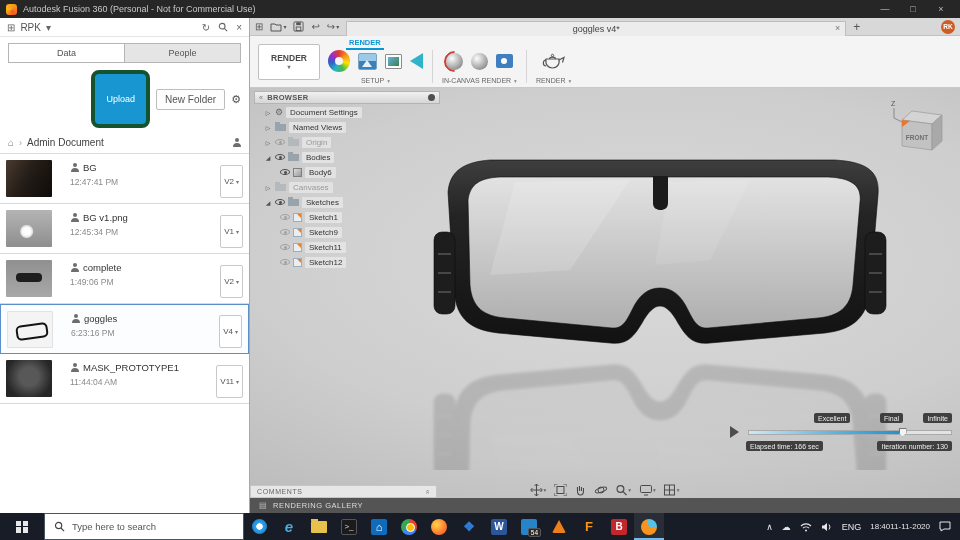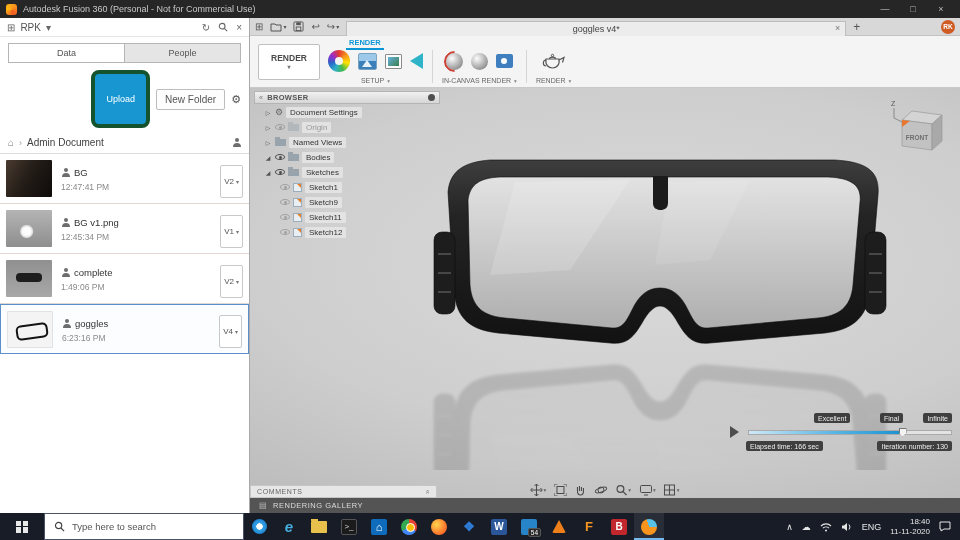--- a/index.html
+++ b/index.html
@@ -32,21 +32,21 @@
   .dp-actions{display:flex;align-items:center;gap:6px;padding:7px 8px 6px 8px;justify-content:flex-end}
   .btn-upload{background:#1796d2;color:#fff;font-size:9px;padding:20px 11px;border-radius:8px;border:4px solid #14532d;cursor:pointer}
   .btn-newfolder{background:#fdfdfd;border:1px solid #bdbdbd;color:#555;font-size:10px;padding:4px 8px;border-radius:2px;cursor:pointer}
   .gear{font-size:11px;color:#555;cursor:pointer}
   .dp-crumb{display:flex;align-items:center;gap:5px;padding:3px 8px 5px 8px;font-size:10px;color:#3f3f3f;border-bottom:1px solid #ddd}
   .crumb-sep{color:#999;font-size:9px}
   .i-person{width:9px;height:9px;position:relative;display:inline-block}
   .i-person::before{content:"";position:absolute;left:50%;top:0;width:4px;height:4px;margin-left:-2px;border-radius:50%;background:#6d6d6d}
   .i-person::after{content:"";position:absolute;left:50%;bottom:0;width:8px;height:4px;margin-left:-4px;border-radius:4px 4px 0 0;background:#6d6d6d}
   .dp-list{flex:1;overflow:hidden}
-  .dp-item{height:50px;display:flex;align-items:center;gap:9px;padding:6px 6px;position:relative;
+  .dp-item{height:50px;display:flex;align-items:flex-start;gap:18px;padding:6px 6px;position:relative;
     border-bottom:1px solid #e2d6d1;cursor:pointer;background:#fff}
   .dp-item.selected{border:1px solid #5b8fc9;background:#fbfdff}
   .thumb{width:46px;height:37px;flex:none;border-radius:1px}
   .th-bg{background:linear-gradient(120deg,#4a3b30 0%,#241d18 45%,#0e0b09 100%)}
   .th-bgv1{background:radial-gradient(circle at 45% 58%,#fdfdfd 0 4px,#dcdcdc 6px,transparent 7px),linear-gradient(#b4b4b4,#8e8e8e)}
   .th-complete{background:linear-gradient(#909090,#a8a8a8);position:relative}
   .th-complete::after{content:"";position:absolute;left:10px;top:13px;width:26px;height:9px;border-radius:4px;background:#1d1d1d}
   .th-goggles{background:#f4f4f4;position:relative;border:1px solid #e2e2e2}
   .th-goggles::after{content:"";position:absolute;left:8px;top:12px;width:28px;height:11px;border-radius:5px;border:2.5px solid #141414;transform:rotate(-8deg)}
   .th-mask{background:radial-gradient(circle at 50% 45%,#585858 0 30%,#262626 75%)}
@@ -181,21 +181,21 @@
   .ap-dropbox{background:transparent;color:#2e7cd6;font-size:13px}
   .ap-word{background:#2b579a;font-size:10px}
   .ap-photos{background:#2884c9}
   .ap-vlc{width:0;height:0;border-left:7px solid transparent;border-right:7px solid transparent;border-bottom:13px solid #ef7f1a;border-radius:2px}
   .ap-adesk{color:#f7941e;background:transparent;font-size:13px}
   .ap-bapp{background:#c2272d;font-size:10px}
   .ap-fusion{border-radius:50%;background:conic-gradient(from 200deg,#f7941e 0 40%,#58c1e8 40% 70%,#f7941e 70%)}
   .badge{position:absolute;right:3px;bottom:3px;background:#2a2a2a;color:#fff;font-size:6.5px;padding:0 2px;border-radius:2px;border:1px solid #555}
   .tray{margin-left:auto;display:flex;align-items:center;gap:9px;padding:0 9px;color:#e6e6e6;font-size:9px}
   .tray .glyph{cursor:pointer}
-  .clock{display:flex;flex-direction:column;align-items:flex-end;font-size:8px;line-height:9.5px;cursor:pointer}
+  .clock{display:flex;flex-direction:row;align-items:flex-end;font-size:8px;line-height:9.5px;cursor:pointer}
   .tray svg{display:block;cursor:pointer}
 </style>
 </head>
 <body>
 
 <div class="screen">
 
   <div class="titlebar">
     <div class="fusion-logo"></div>
     <div class="title-text">Autodesk Fusion 360 (Personal - Not for Commercial Use)</div>
@@ -296,20 +296,34 @@
               <span class="dp-item-name">goggles</span>
               </div>
             <div class="dp-item-time">6:23:16 PM</div>
           </div>
           <div class="dp-version">
             <span>V4</span>
               <span class="glyph">▾</span>
             </div>
         </div>
 
+        <div class="dp-item">
+          <div class="thumb th-mask"></div>
+          <div class="dp-item-meta">
+            <div class="dp-item-namerow">
+                <span class="i-person"></span>
+              <span class="dp-item-name">MASK_PROTOTYPE1</span>
+              </div>
+            <div class="dp-item-time">11:44:04 AM</div>
+          </div>
+          <div class="dp-version">
+            <span>V11</span>
+              <span class="glyph">▾</span>
+            </div>
+        </div>
 
       </div>
     </div>
 
     <div class="main">
 
       <div class="tabstrip">
         <span class="ts-icon">⊞</span>
         <span class="ts-icon">
           <svg width="12" height="10" viewBox="0 0 12 10">
@@ -437,41 +451,51 @@
             <span class="bh-dot"></span>
           </div>
 
 
           <div class="brow ind1">
             <span class="tri">▷</span>
             <span class="i-gear">⚙</span>
             <span class="pill">Document Settings</span>
           </div>
 
+          <div class="brow ind1">
+            <span class="tri">▷</span>
+            <span class="i-folder"></span>
+            <span class="pill">Named Views</span>
+          </div>
+
           <div class="brow ind1 dim">
             <span class="tri">▷</span>
             <span class="i-eye dim"></span>
             <span class="i-folder"></span>
             <span class="pill">Origin</span>
           </div>
 
           <div class="brow ind1">
-            <span class="tri">▷</span>
-            <span class="i-folder"></span>
-            <span class="pill">Named Views</span>
-          </div>
-
-          <div class="brow ind1">
             <span class="tri">◢</span>
             <span class="i-eye"></span>
             <span class="i-folder"></span>
             <span class="pill">Bodies</span>
           </div>
 
-
+          <div class="brow ind2">
+            <span class="i-eye"></span>
+            <span class="i-cube"></span>
+            <span class="pill">Body6</span>
+          </div>
+
+          <div class="brow ind1 dim">
+            <span class="tri">▷</span>
+            <span class="i-folder"></span>
+            <span class="pill">Canvases</span>
+          </div>
 
           <div class="brow ind1">
             <span class="tri">◢</span>
             <span class="i-eye"></span>
             <span class="i-folder"></span>
             <span class="pill">Sketches</span>
           </div>
 
           <div class="brow ind2">
             <span class="i-eye dim"></span>

